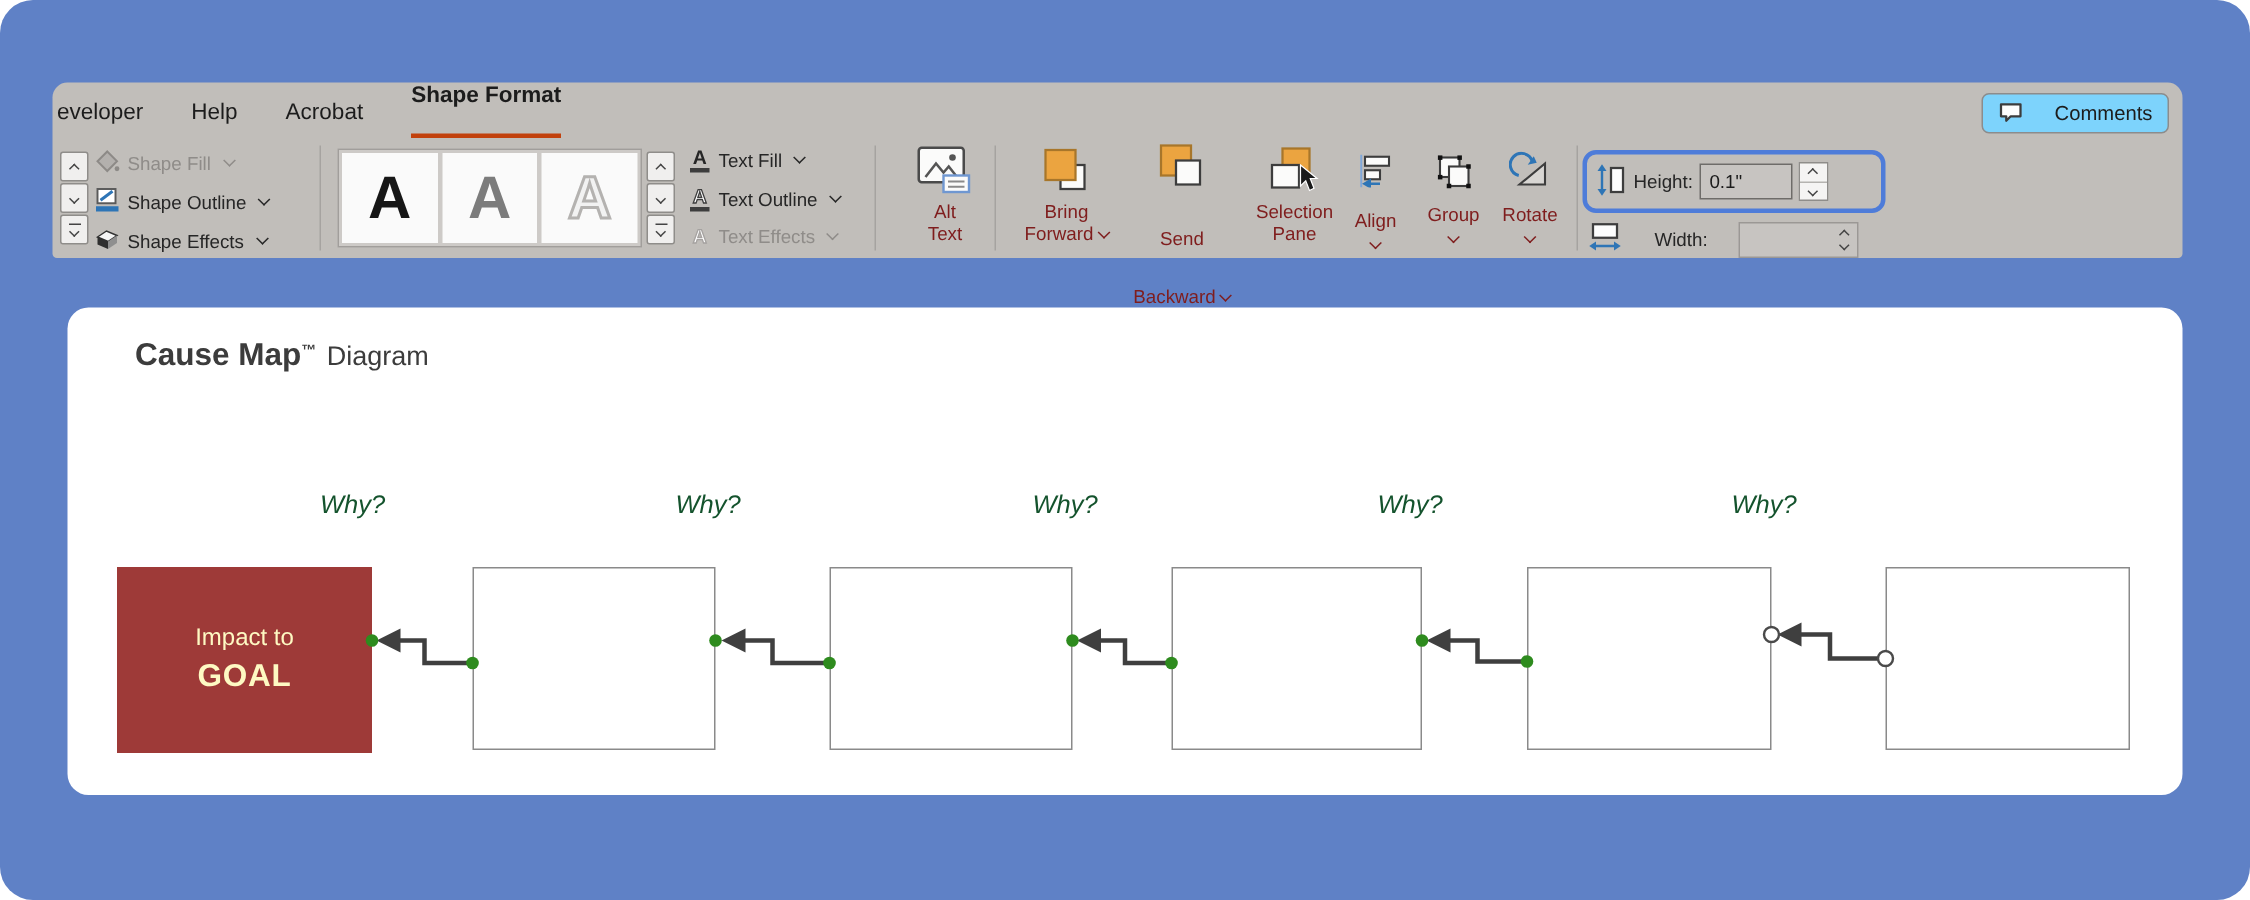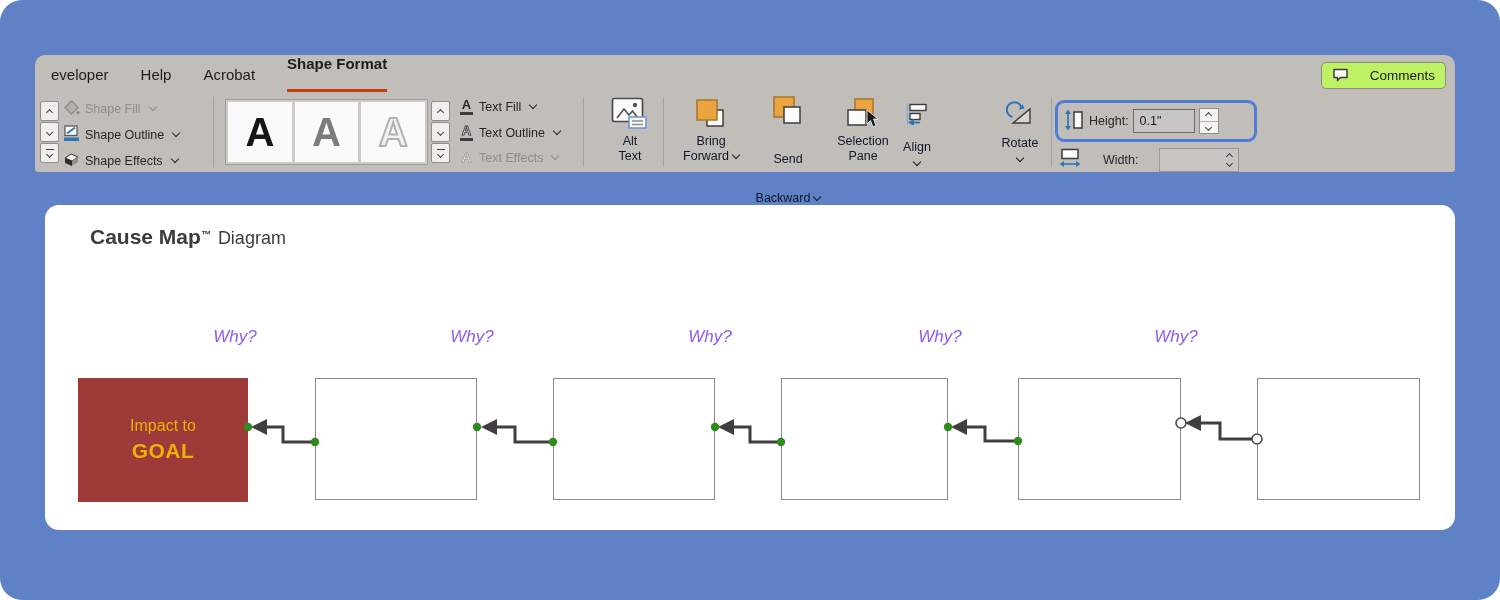--- a/index.html
+++ b/index.html
@@ -3,24 +3,24 @@
 <meta charset="utf-8">
 <style>
   html,body{margin:0;padding:0;background:#fff;font-family:"Liberation Sans",sans-serif;}
   .stage{position:relative;width:1500px;height:600px;background:#fff;overflow:hidden;}
   .frame{position:absolute;left:0;top:0;width:1500px;height:600px;background:#5f81c6;border-radius:22px;overflow:hidden;}
 
   
   .ribbon{position:absolute;left:35px;top:55px;width:1420px;height:117px;background:#c1beba;border-radius:10px 10px 3px 3px;}
   .tabrow{position:absolute;left:0;top:0;width:100%;height:37px;display:flex;align-items:flex-end;}
   .tab{font-size:15px;color:#1c1c1c;padding:0 16px 9px;white-space:nowrap;}
-  .tab.first{padding-left:16px;}
+  .tab.first{padding-left:3px;}
   .tab.active{font-weight:bold;padding-bottom:0;}
   .tab.active .tlbl{display:inline-block;padding-bottom:17px;border-bottom:3px solid #c2410c;margin-top:24px;}
-  .comments-btn{position:absolute;right:9px;top:7px;height:25px;background:#bef264;border:1px solid #8c8c8c;border-radius:5px;display:flex;align-items:center;gap:21px;padding:0 10px;font-size:13.5px;color:#1c1c1c;}
+  .comments-btn{position:absolute;right:9px;top:7px;height:25px;background:#7dd3fc;border:1px solid #8c8c8c;border-radius:5px;display:flex;align-items:center;gap:21px;padding:0 10px;font-size:13.5px;color:#1c1c1c;}
 
   .content{position:absolute;left:0;top:37px;width:100%;height:80px;font-size:12.5px;color:#262626;}
   .sep{position:absolute;top:5px;height:70px;width:1px;background:#a6a3a0;}
 
   .srow{position:absolute;display:flex;align-items:center;gap:5px;white-space:nowrap;}
   .srow.disabled,.disabled{color:#8f8c89;}
 
   .chv{display:inline-block;width:5px;height:5px;border-right:1.5px solid currentColor;border-bottom:1.5px solid currentColor;transform:rotate(45deg);margin-left:4px;position:relative;top:-2px;flex:none;}
   .chv.up{transform:rotate(-135deg);top:1px;}
   .chv.s{width:4px;height:4px;margin:0;}
@@ -35,43 +35,43 @@
   .tile.a1{color:#161616;}
   .tile.a2{color:#7c7c7c;}
   .tile.a3{color:#f2f2f2;-webkit-text-stroke:2px #b4b2b0;}
 
   .aicon{width:15px;display:flex;flex-direction:column;align-items:center;flex:none;}
   .aicon .a{font-size:13px;font-weight:bold;line-height:12px;}
   .aicon .bar{width:13px;height:3px;background:#3d3d3d;margin-top:1px;}
   .aicon.outl .a{color:#fff;-webkit-text-stroke:0.9px #3d3d3d;}
   .aicon.fx .a{color:#a5a2a0;-webkit-text-stroke:0.9px #a5a2a0;color:#fff;}
 
-  .bigbtn{position:absolute;top:2px;height:76px;display:flex;flex-direction:column;align-items:center;color:#0f172a;}
+  .bigbtn{position:absolute;top:2px;height:76px;display:flex;flex-direction:column;align-items:center;color:#7f1d1d;}
   .bigbtn .bicon{height:40px;display:flex;align-items:center;}
   .bigbtn .blbl{line-height:15px;text-align:center;display:flex;align-items:center;justify-content:center;}
 
   .size-highlight{position:absolute;left:1020px;top:8px;width:202px;height:42px;border:3px solid #4e7cd9;border-radius:9px;box-sizing:border-box;display:flex;align-items:center;padding:0 5px;gap:4px;}
   .widthrow{position:absolute;left:1023px;top:55px;display:flex;align-items:center;gap:21px;}
   .field{background:#c7c4c1;border:1px solid #6e6c69;height:24px;font-size:12.5px;display:flex;align-items:center;padding:0 6px;box-sizing:border-box;color:#1c1c1c;}
   .field.h{width:62px;}
   .field.w{width:80px;border-color:#9b9895;justify-content:space-between;}
   .wchv{display:flex;flex-direction:column;gap:3px;align-items:center;color:#444;}
   .spinner{width:20px;height:26px;display:flex;flex-direction:column;border:1px solid #8f8d8a;background:#f5f4f3;box-sizing:border-box;}
   .spinner .half{flex:1;display:flex;align-items:center;justify-content:center;color:#444;}
   .spinner .half:first-child{border-bottom:1px solid #b5b3b0;}
 
   
   .canvas{position:absolute;left:45px;top:205px;width:1410px;height:325px;background:#ffffff;border-radius:14px;}
   .dtitle{position:absolute;left:45px;top:20px;color:#3c3c3c;white-space:nowrap;}
   .dtitle .tb{font-size:21px;font-weight:bold;}
   .dtitle .tm{font-size:10px;vertical-align:super;font-weight:bold;}
   .dtitle .tr{font-size:18px;margin-left:7px;}
-  .why{position:absolute;top:122px;width:100px;text-align:center;font-size:17px;font-style:italic;color:#8b5cf6;}
+  .why{position:absolute;top:122px;width:100px;text-align:center;font-size:17px;font-style:italic;color:#14532d;}
   .wbox{position:absolute;top:173px;height:122px;background:#fff;border:1.5px solid #8a8a8a;box-sizing:border-box;}
-  .gbox{position:absolute;left:33px;top:173px;width:170px;height:124px;background:#9e3a38;color:#eab308;display:flex;flex-direction:column;align-items:center;justify-content:center;line-height:1.35;}
+  .gbox{position:absolute;left:33px;top:173px;width:170px;height:124px;background:#9e3a38;color:#fef9c3;display:flex;flex-direction:column;align-items:center;justify-content:center;line-height:1.35;}
   .gbox .l1{font-size:16px;}
   .gbox .l2{font-size:21px;font-weight:bold;letter-spacing:0.5px;}
   .connsvg{position:absolute;left:0;top:0;}
 </style>
 </head>
 <body>
 
 <div class="stage">
 <div class="frame">
 
@@ -261,20 +261,40 @@
             <line x1="15" y1="19.5" x2="7" y2="19.5" stroke="#2e75b6" stroke-width="1.8"></line>
             <polygon points="3,19.5 9,16 9,23" fill="#2e75b6"></polygon>
           </svg>
         </span>
         <span class="blbl" style="margin-top:6px;">
               <span>Align</span>
             </span>
         <span class="chv solo" style="margin-top:4px;"></span>
       </div>
 
+      <div class="bigbtn" style="left:908px;width:52px;">
+        <span class="bicon">
+          <svg width="26" height="26" viewBox="0 0 26 26">
+            <rect x="4" y="4" width="13" height="13" fill="#fbfbfa" stroke="#3c3c3c" stroke-width="1.4"></rect>
+            <rect x="10" y="10" width="13" height="13" fill="#fbfbfa" stroke="#3c3c3c" stroke-width="1.4"></rect>
+            <g fill="#111">
+              <rect x="2.6" y="2.6" width="3" height="3"></rect>
+                  <rect x="15.6" y="2.6" width="3" height="3"></rect>
+              <rect x="2.6" y="15.6" width="3" height="3"></rect>
+                  <rect x="21.5" y="8.5" width="3" height="3"></rect>
+              <rect x="8.5" y="21.5" width="3" height="3"></rect>
+                  <rect x="21.5" y="21.5" width="3" height="3"></rect>
+            </g>
+          </svg>
+        </span>
+        <span class="blbl" style="margin-top:2px;">
+              <span>Group</span>
+            </span>
+        <span class="chv solo" style="margin-top:4px;"></span>
+      </div>
 
       <div class="bigbtn" style="left:956px;width:58px;">
         <span class="bicon">
           <svg width="28" height="26" viewBox="0 0 28 26">
             <polygon points="7,22 24,22 24,8" fill="#d8d6d3" stroke="#3d3d3d" stroke-width="1.4"></polygon>
             <path d="M6.5 16 A7.5 7.5 0 1 1 15.5 6.5" fill="none" stroke="#2e75b6" stroke-width="2"></path>
             <polygon points="18.5,7.5 12.5,8.8 16.5,3.2" fill="#2e75b6"></polygon>
           </svg>
         </span>
         <span class="blbl" style="margin-top:2px;">

